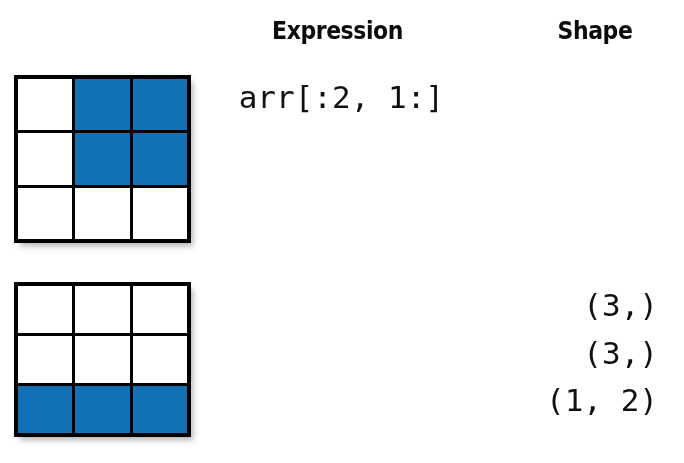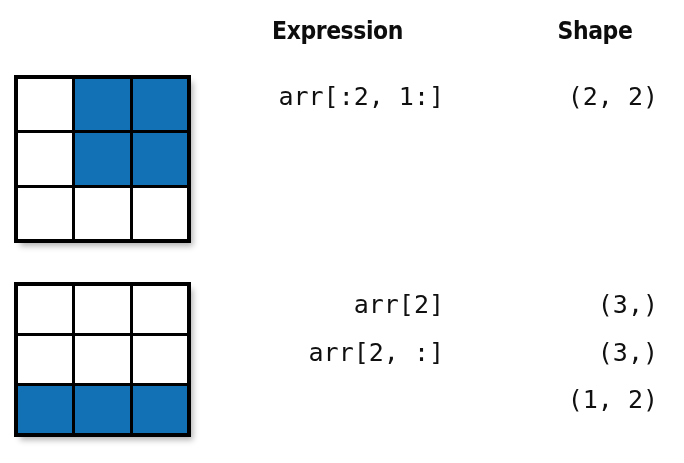--- a/index.html
+++ b/index.html
@@ -92,21 +92,21 @@
     position: absolute;
     left: 0;
     width: 469px;
     height: 34px;
     line-height: 34px;
   }
   .cell-expr,
   .cell-shape {
     position: absolute;
     font-family: "DejaVu Sans Mono", monospace;
-    font-size: 25px;
+    font-size: 31px;
     color: #101010;
     white-space: pre;
     text-align: right;
   }
   .cell-expr {
     left: 0;
     width: 229px;
   }
   .cell-shape {
     left: 249px;
@@ -148,30 +148,27 @@
   </div>
 
   <div id="table">
 
     <div id="head-expression" class="col-head">Expression</div>
 
     <div id="head-shape" class="col-head">Shape</div>
 
     <div id="row-0" class="row">
       <div class="cell-expr">arr[:2, 1:]</div>
-      <div class="cell-shape">(2, 2)</div>
     </div>
 
     <div id="row-1" class="row">
-      <div class="cell-expr">arr[2]</div>
       <div class="cell-shape">(3,)</div>
     </div>
 
     <div id="row-2" class="row">
-      <div class="cell-expr">arr[2, :]</div>
       <div class="cell-shape">(3,)</div>
     </div>
 
     <div id="row-3" class="row">
       <div class="cell-shape">(1, 2)</div>
     </div>
 
   </div>
 </div>
 

